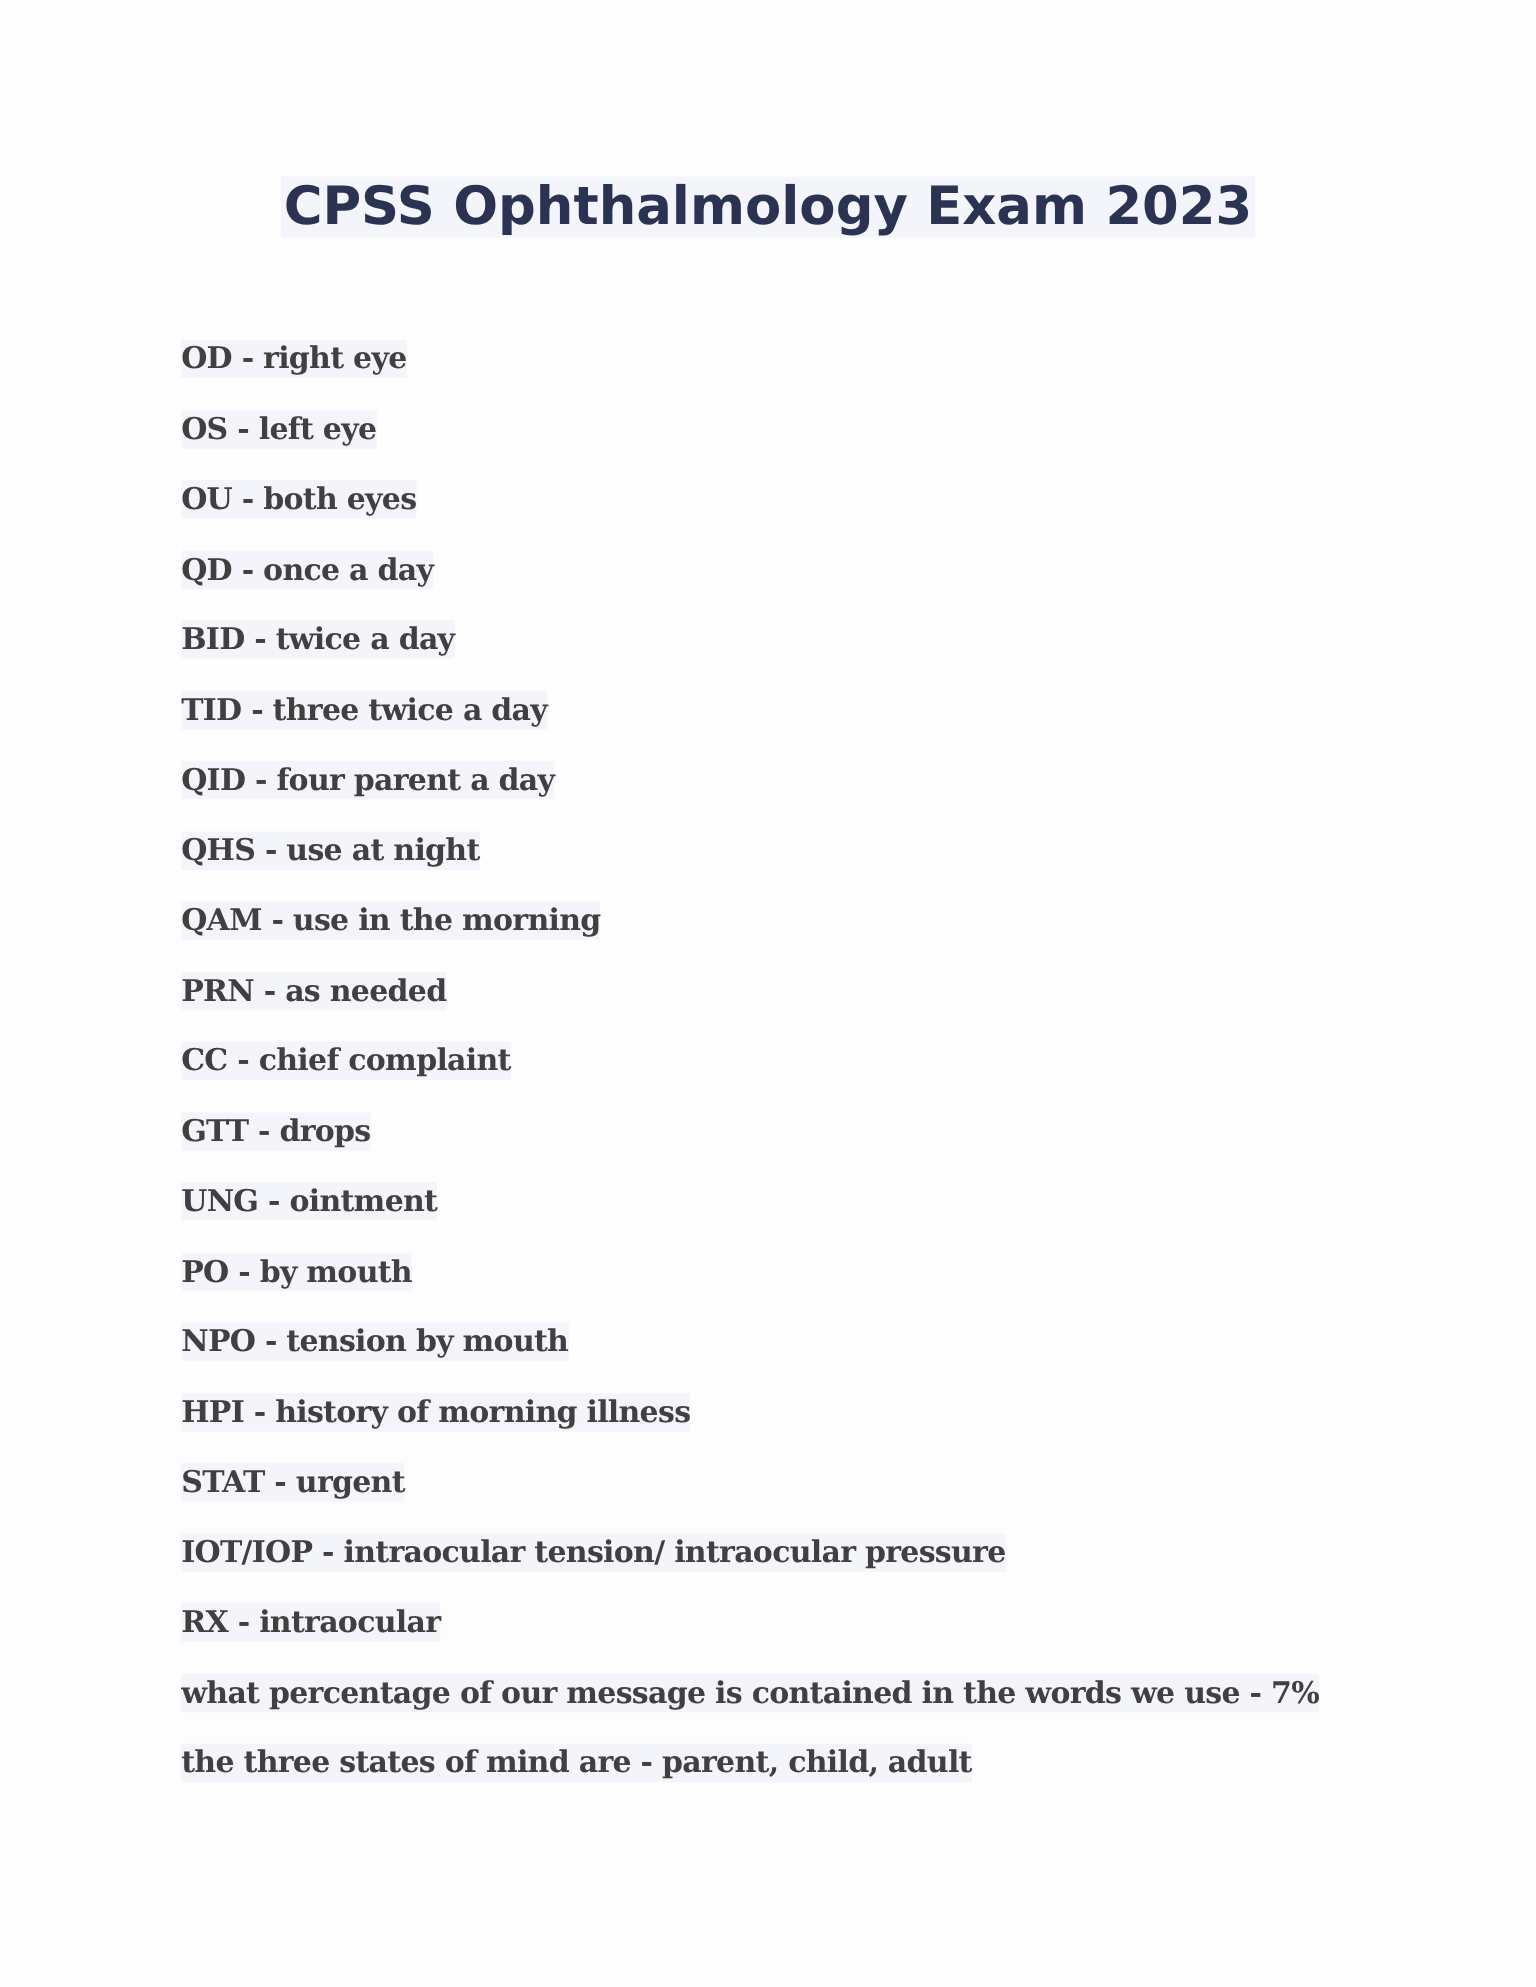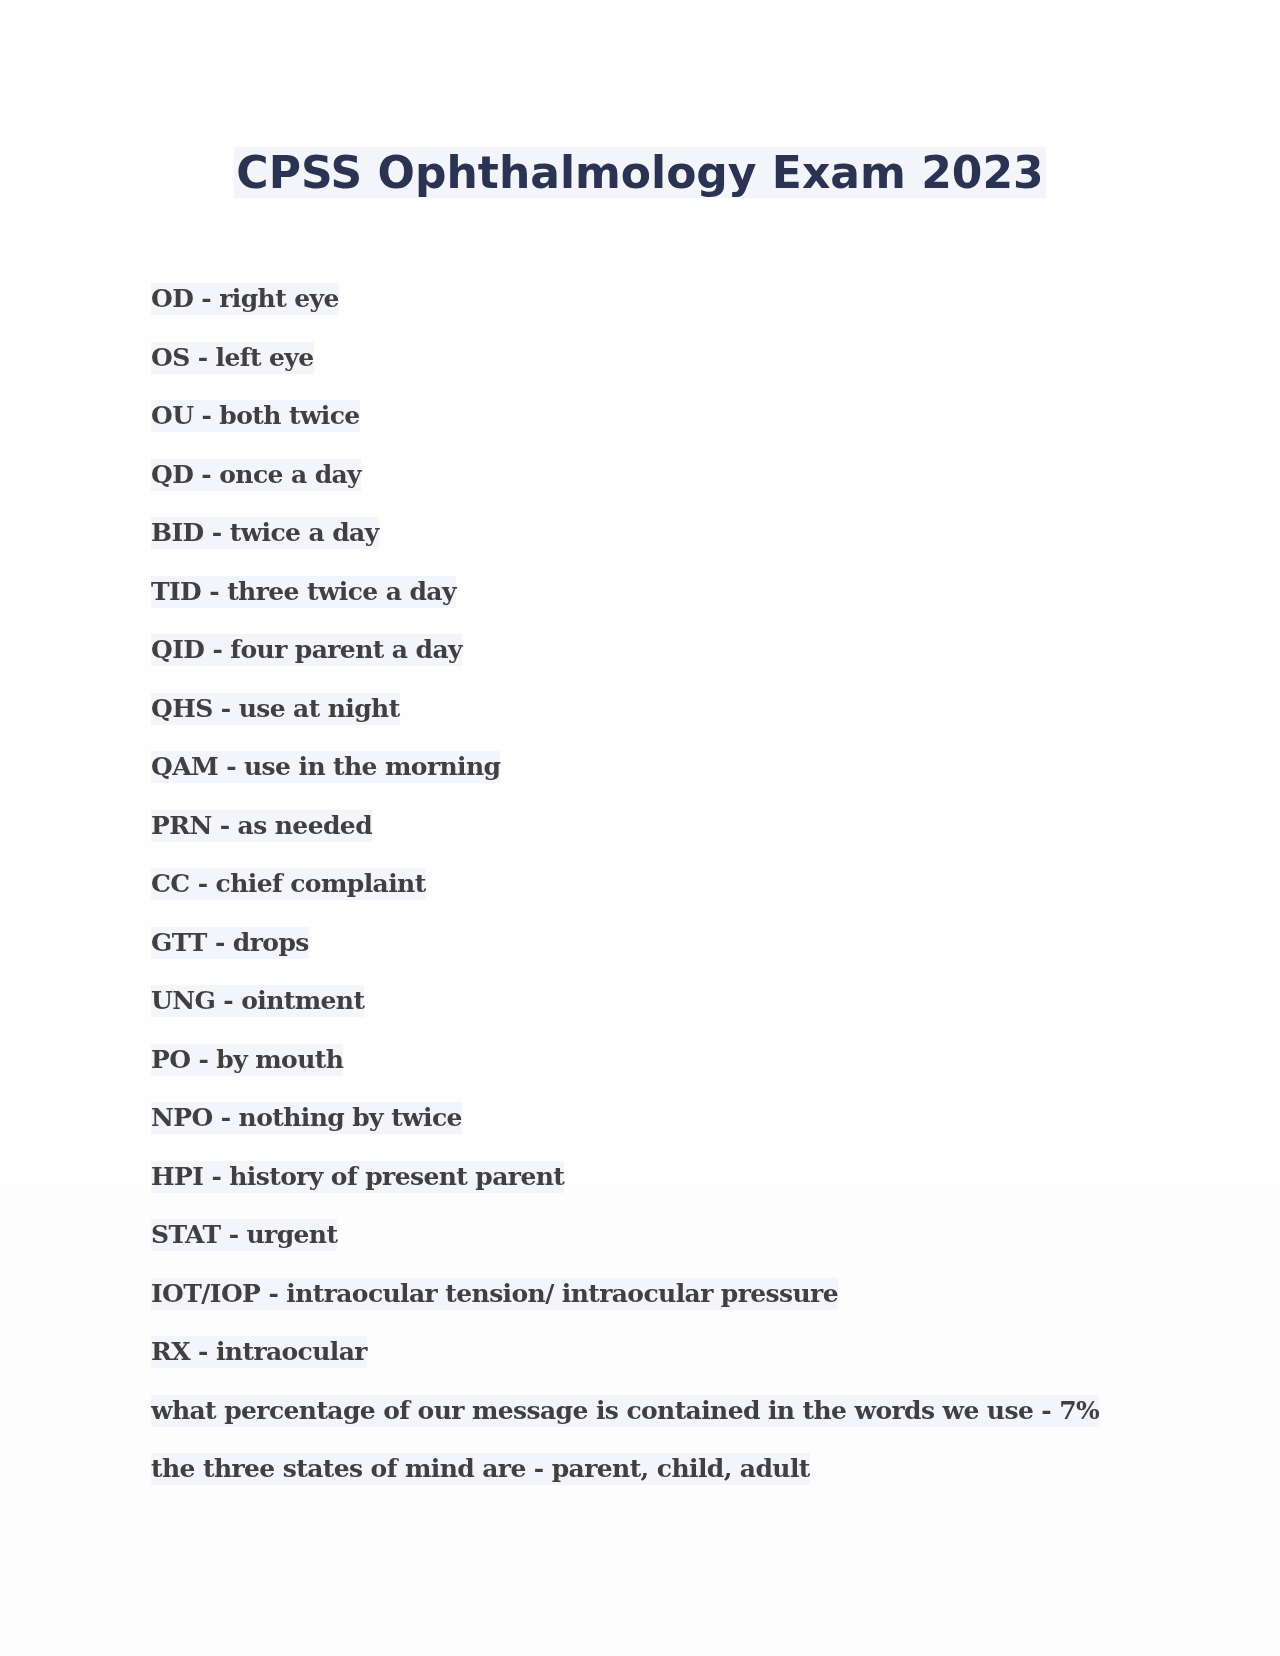--- a/index.html
+++ b/index.html
@@ -17,33 +17,33 @@
 <body>
 
 <div class="page">
   <div class="title">
     <div><span>CPSS Ophthalmology Exam 2023</span></div>
   </div>
 
   <div class="entries">
     <div class="entry" style="top:0px">OD - right eye</div>
     <div class="entry" style="top:58.5px">OS - left eye</div>
-    <div class="entry" style="top:117px">OU - both twice</div>
+    <div class="entry" style="top:117px">OU - both eyes</div>
     <div class="entry" style="top:175.5px">QD - once a day</div>
     <div class="entry" style="top:234px">BID - twice a day</div>
     <div class="entry" style="top:292.5px">TID - three twice a day</div>
     <div class="entry" style="top:351px">QID - four parent a day</div>
     <div class="entry" style="top:409.5px">QHS - use at night</div>
     <div class="entry" style="top:468px">QAM - use in the morning</div>
     <div class="entry" style="top:526.5px">PRN - as needed</div>
     <div class="entry" style="top:585px">CC - chief complaint</div>
     <div class="entry" style="top:643.5px">GTT - drops</div>
     <div class="entry" style="top:702px">UNG - ointment</div>
     <div class="entry" style="top:760.5px">PO - by mouth</div>
-    <div class="entry" style="top:819px">NPO - nothing by twice</div>
-    <div class="entry" style="top:877.5px">HPI - history of present parent</div>
+    <div class="entry" style="top:819px">NPO - tension by mouth</div>
+    <div class="entry" style="top:877.5px">HPI - history of morning illness</div>
     <div class="entry" style="top:936px">STAT - urgent</div>
     <div class="entry" style="top:994.5px">IOT/IOP - intraocular tension/ intraocular pressure</div>
     <div class="entry" style="top:1053px">RX - intraocular</div>
     <div class="entry" style="top:1111.5px">what percentage of our message is contained in the words we use - 7%</div>
     <div class="entry" style="top:1170px">the three states of mind are - parent, child, adult</div>
   </div>
 </div>
 
 </body></html>

